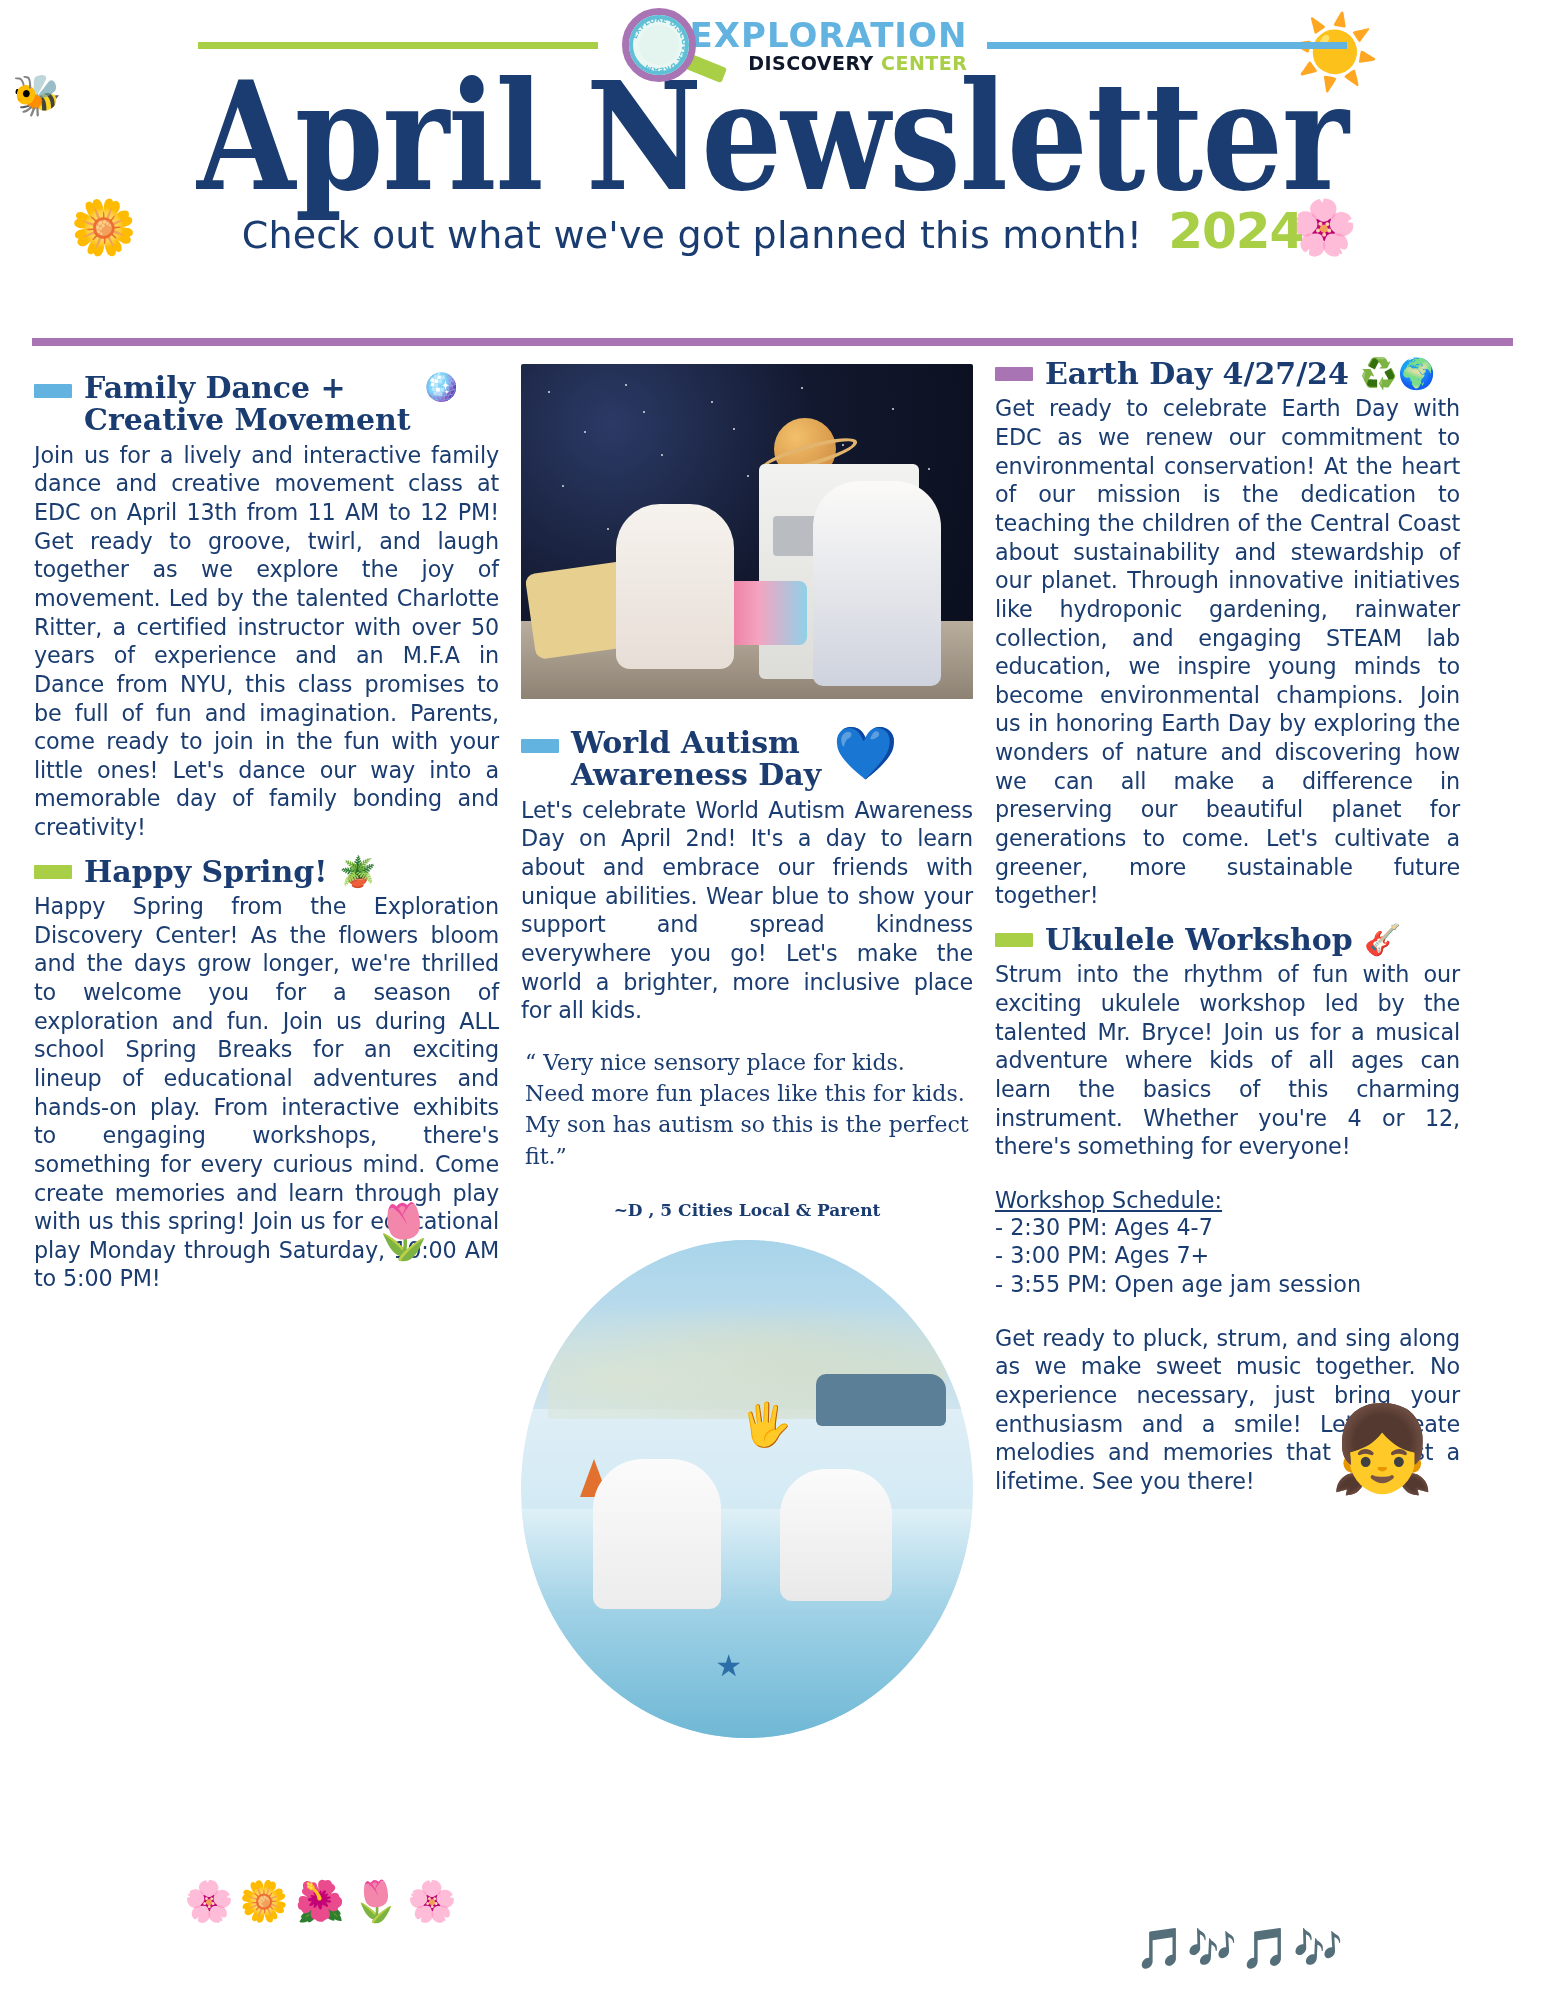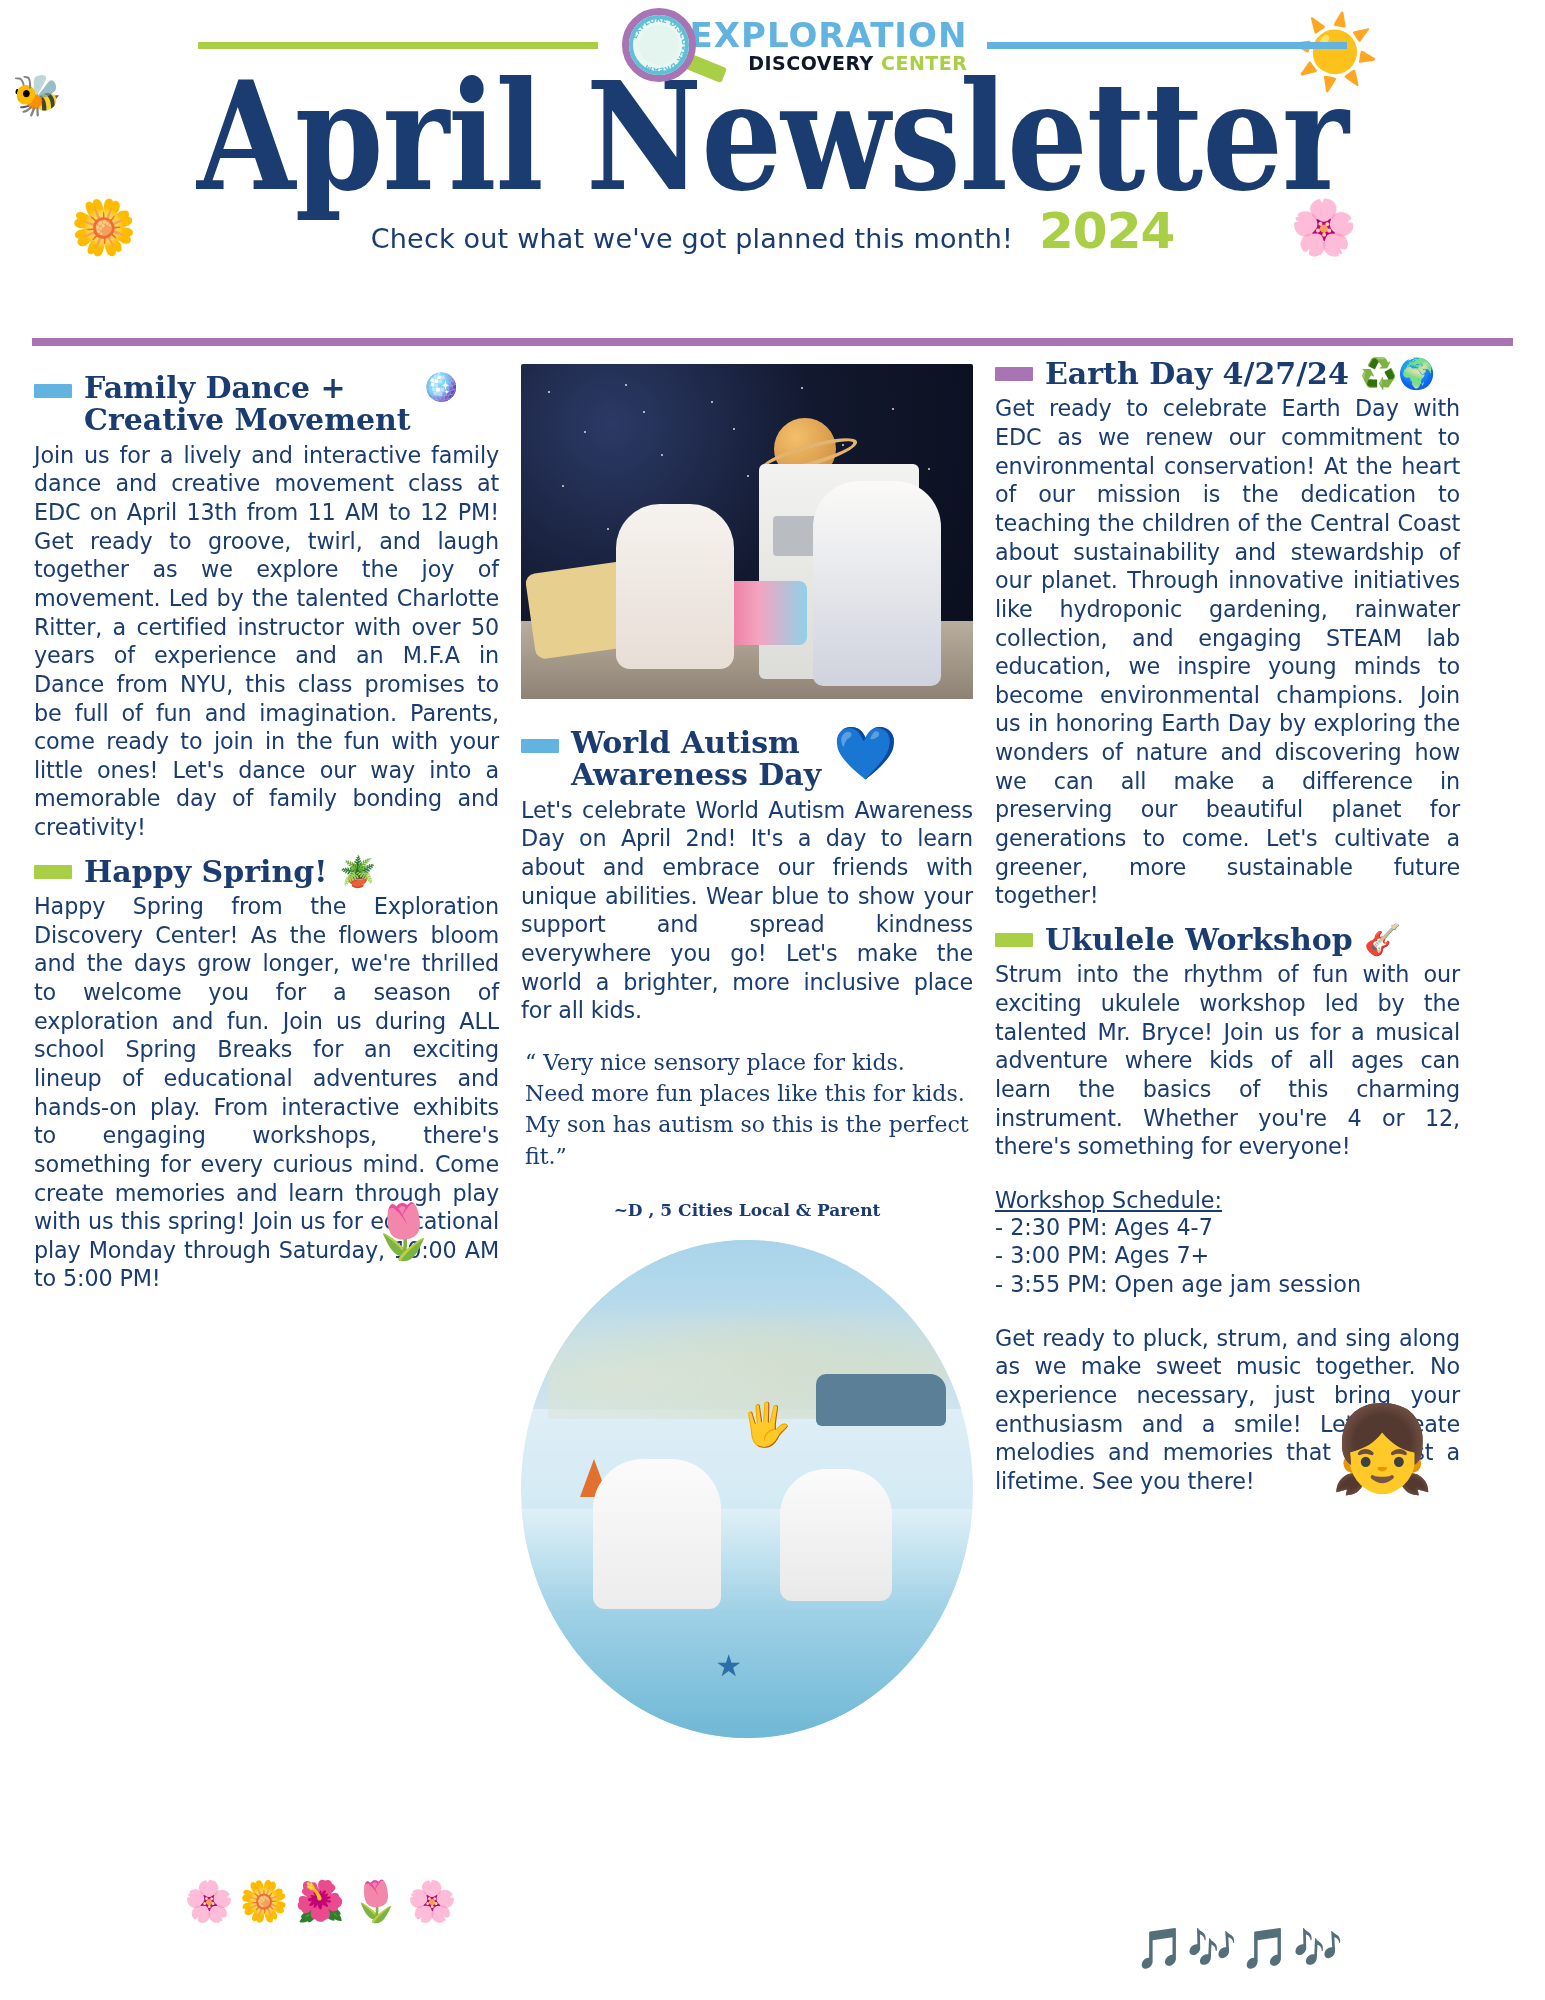--- a/index.html
+++ b/index.html
@@ -114,21 +114,21 @@
   .subline {
     position: absolute;
     left: 0; right: 0; top: 202px;
     display: flex;
     align-items: baseline;
     justify-content: center;
     gap: 26px;
   }
   .subtitle {
     font-family: "DejaVu Sans", sans-serif;
-    font-size: 27px;
+    font-size: 38px;
     color: #1a3c70;
     letter-spacing: 0.2px;
   }
   .year {
     font-family: "DejaVu Sans", sans-serif;
     font-weight: bold;
     font-size: 50px;
     color: #a8cf45;
     letter-spacing: -1px;
   }

